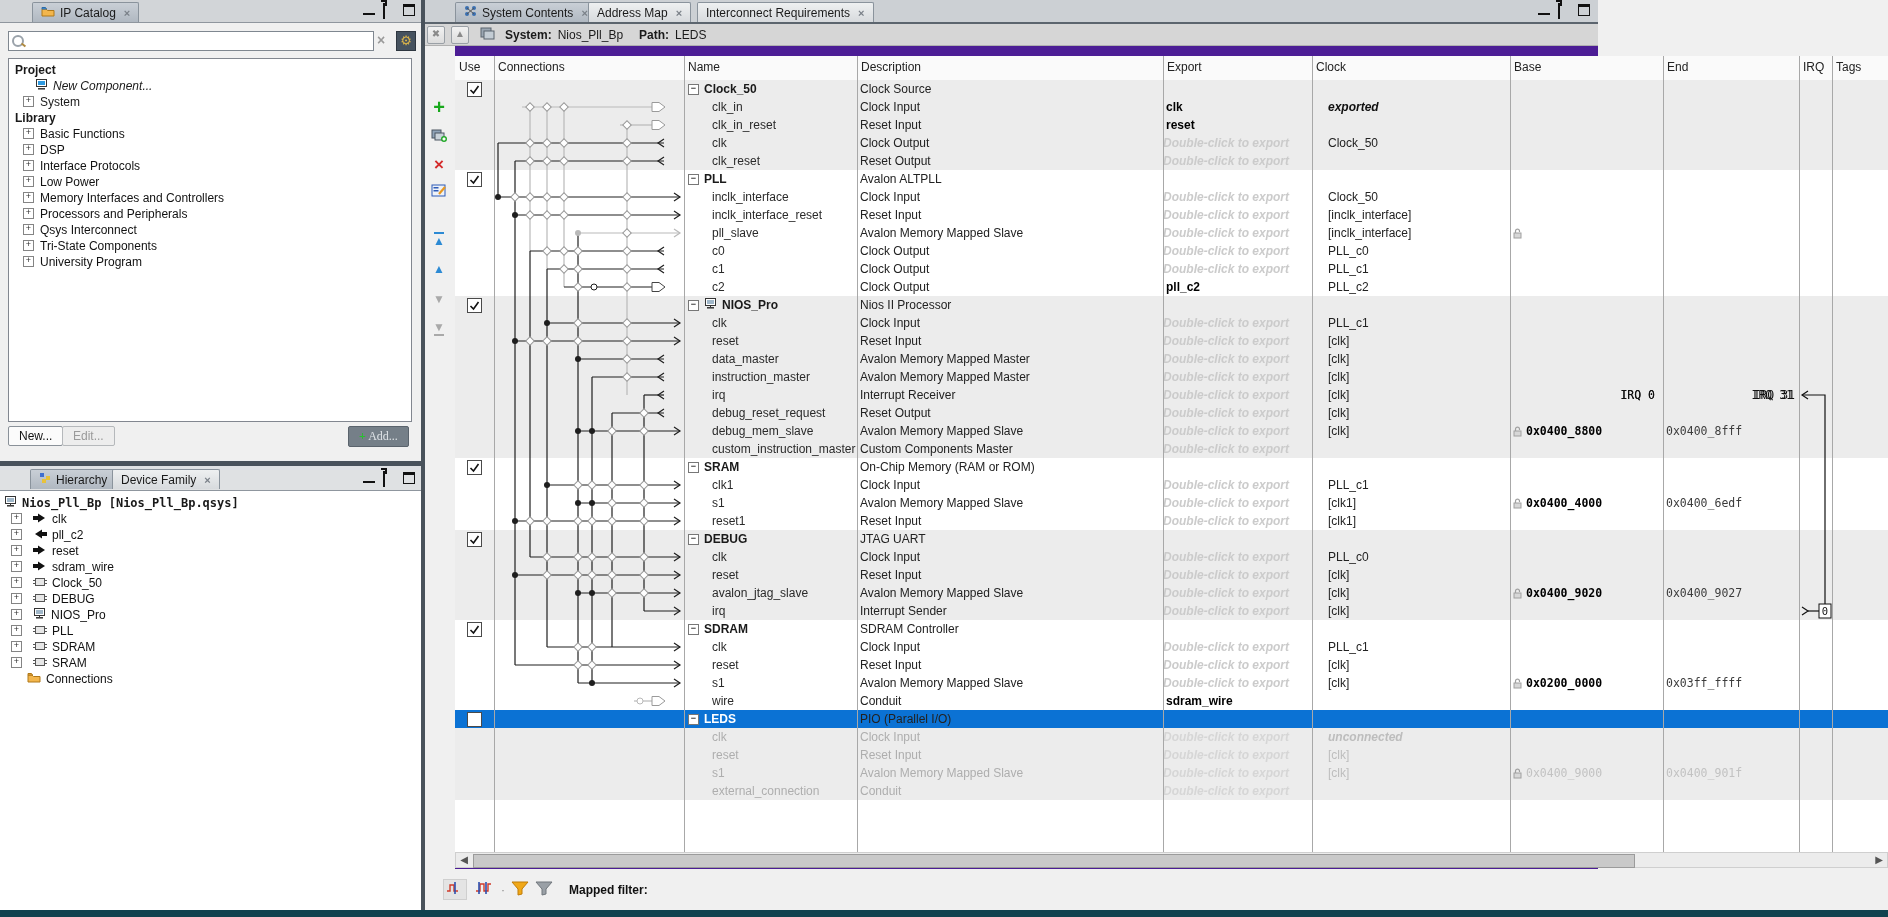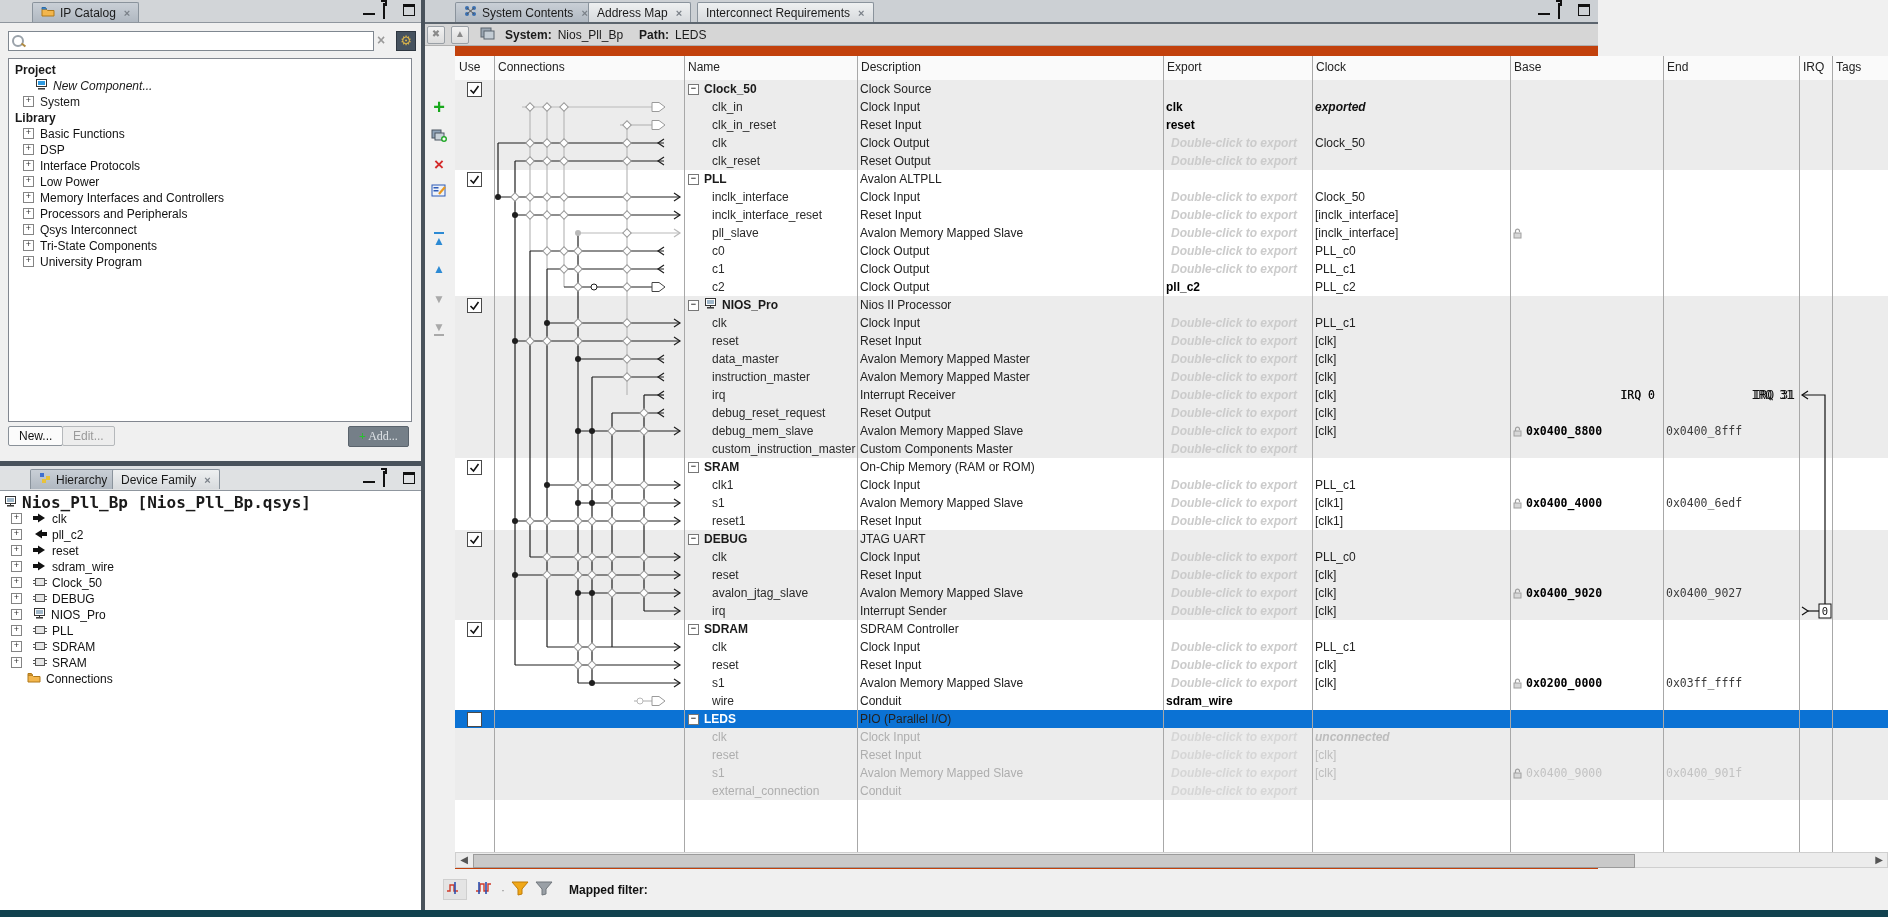--- a/index.html
+++ b/index.html
@@ -37,29 +37,29 @@
   .expbox{display:inline-block;width:9px;height:9px;border:1px solid #848484;background:#fff;
           font-size:9px;line-height:7px;text-align:center;color:#333;vertical-align:middle;margin:0 6px 2px 0;}
   .libitem{padding-left:14px;color:#111;}
 
   
   #hier{left:0;top:466px;width:421px;height:444px;background:#fff;}
   #hier .tabbar{background:#dfe1e3;height:24px;}
   #hiertree{position:absolute;left:0;top:25px;right:0;bottom:0;background:#fff;padding:4px 0 0 4px;}
   .hrow{height:16px;line-height:16px;white-space:nowrap;display:flex;align-items:center;gap:5px;}
   .hlabel{font-size:12px;color:#111;}
-  .hroot{font-family:"DejaVu Sans Mono",monospace;font-weight:bold;font-size:16px;}
+  .hroot{font-family:"DejaVu Sans Mono",monospace;font-weight:bold;font-size:12px;}
 
   
   #vsplit{left:421px;top:0;width:4px;height:910px;background:#49525b;}
   #hsplit{left:0;top:461px;width:421px;height:5px;background:#49525b;}
   #bottomstrip{left:0;top:910px;width:1888px;height:7px;background:#11424f;}
 
   
-  #main{left:425px;top:0;width:1173px;height:910px;background:#c2410c;}
+  #main{left:425px;top:0;width:1173px;height:910px;background:#4c1d95;}
   #main .tabbar{background:#ccd0d4;border-bottom:2px solid #5c656e;height:22px;}
   #hdrbar{position:absolute;left:0;top:24px;width:100%;height:22px;background:#d6d6d6;border-bottom:1px solid #b0b0b0;
           display:flex;align-items:center;gap:6px;padding-left:2px;box-sizing:border-box;}
   .hbtn{width:16px;height:16px;border:1px solid #9aa0a6;background:linear-gradient(#f2f2f2,#dcdcdc);
         border-radius:2px;text-align:center;line-height:14px;font-size:10px;color:#8a8a8a;}
   #toolstrip{position:absolute;left:0;top:46px;width:30px;bottom:0;background:#f0f0f0;}
   .tool{position:absolute;left:3px;width:22px;height:22px;text-align:center;}
   .tool .tri{font-size:12px;line-height:14px;}
   .bar-top{display:block;width:10px;height:2px;margin:0 auto;}
   .plus-green{color:#18a81c;font-size:20px;font-weight:bold;line-height:18px;}
@@ -74,22 +74,22 @@
   .row{display:grid;grid-template-columns:39px 190px 173px 306px 149px 198px 153px 136px 33px 56px;
        height:18px;line-height:18px;}
   .row.shaded{background:#ececec;}
   .row.sel{background:#0b72d4;color:#fff;}
   .c{overflow:hidden;white-space:nowrap;}
   .gname{font-weight:bold;padding-left:4px;display:flex;align-items:center;gap:5px;}
   .pname{padding-left:28px;color:#2a2a2a;}
   .desc{padding-left:3px;color:#222;}
   .exp{display:inline-block;width:100%;box-sizing:border-box;}
   .expval{font-weight:bold;padding-left:3px;color:#000;}
-  .hint{font-weight:bold;font-style:italic;color:#cbcbcb;text-align:center;padding-right:7px;}
-  .clk{padding-left:3px;color:#222;}
+  .hint{font-weight:bold;font-style:italic;color:#cbcbcb;text-align:left;padding-right:7px;}
+  .clk{padding-left:16px;color:#222;}
   .clk.exported{font-weight:bold;font-style:italic;color:#111;}
   .clk.unconnected{font-weight:bold;font-style:italic;color:#b4b4b4;}
   .mono{font-family:"DejaVu Sans Mono",monospace;font-size:11.5px;}
   .basec{display:flex;align-items:center;gap:4px;padding-left:3px;}
   .bval{font-weight:bold;color:#000;}
   .eval{color:#3c3c3c;padding-left:3px;}
   .irqlbl{text-align:right;padding-right:8px;color:#111;}
   .row.dis .pname,.row.dis .desc{color:#aeaeae;}
   .row.dis .hint{color:#d6d6d6;}
   .row.dis .clk{color:#bdbdbd;}

